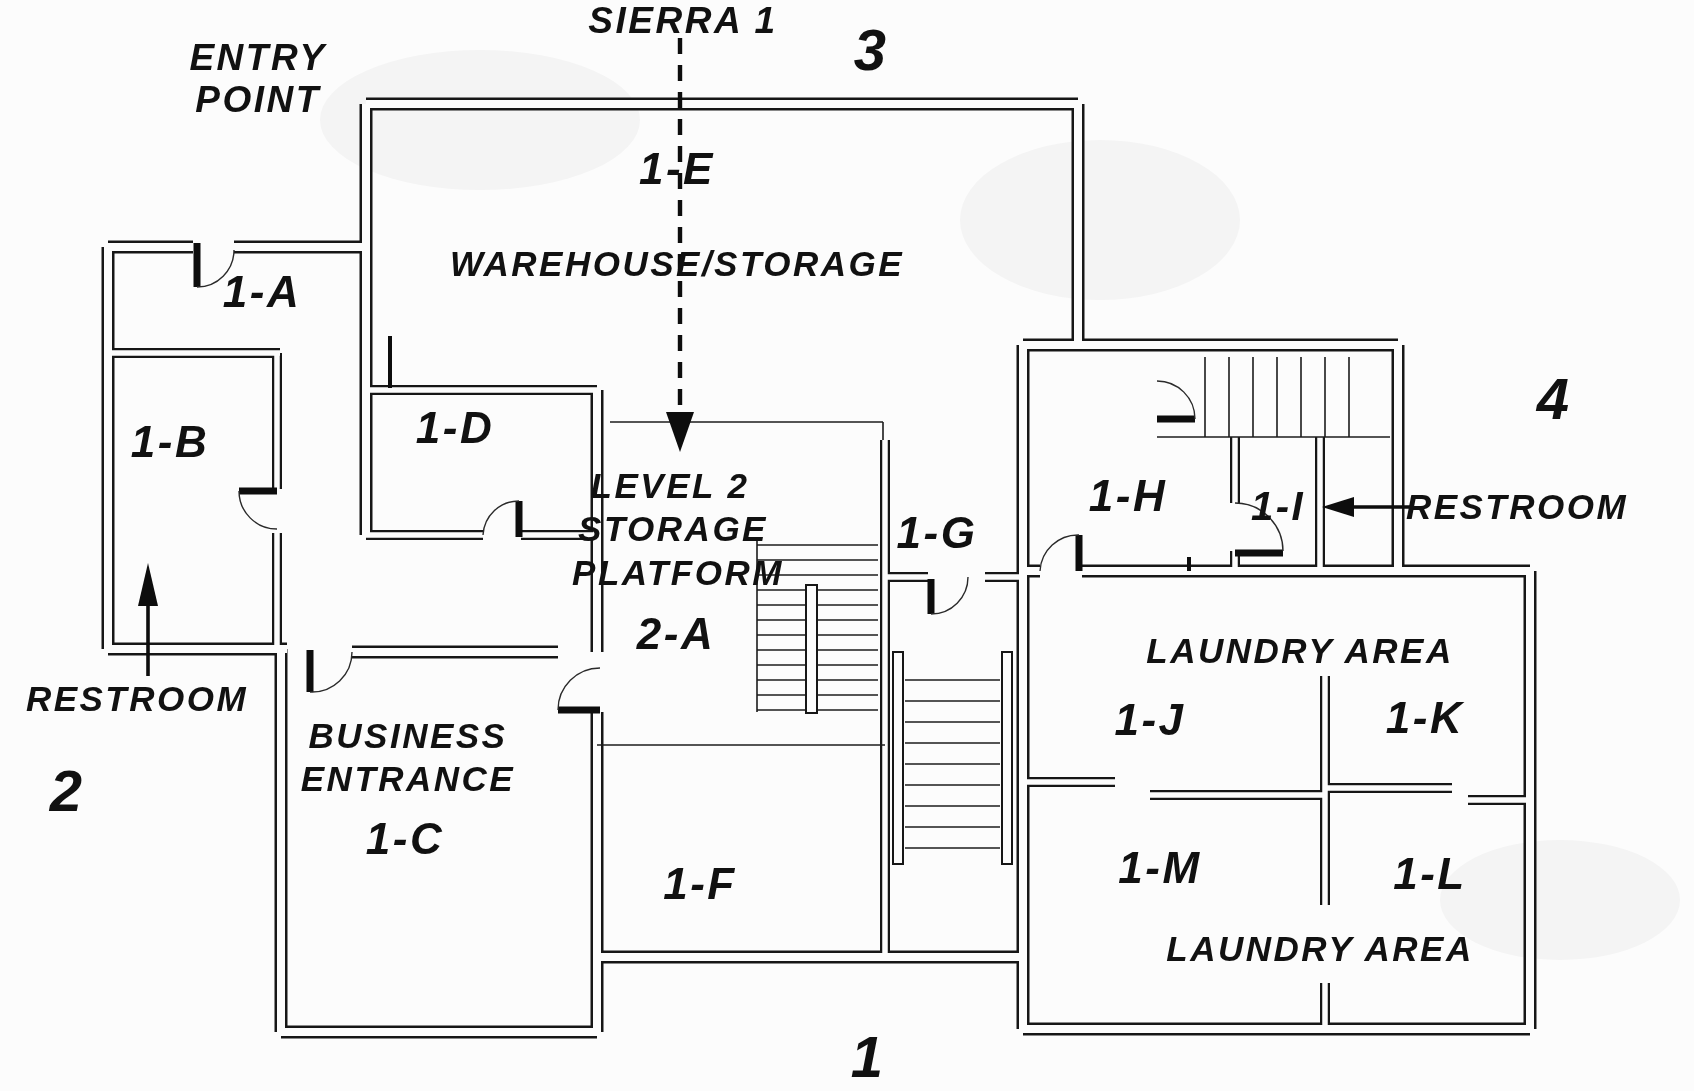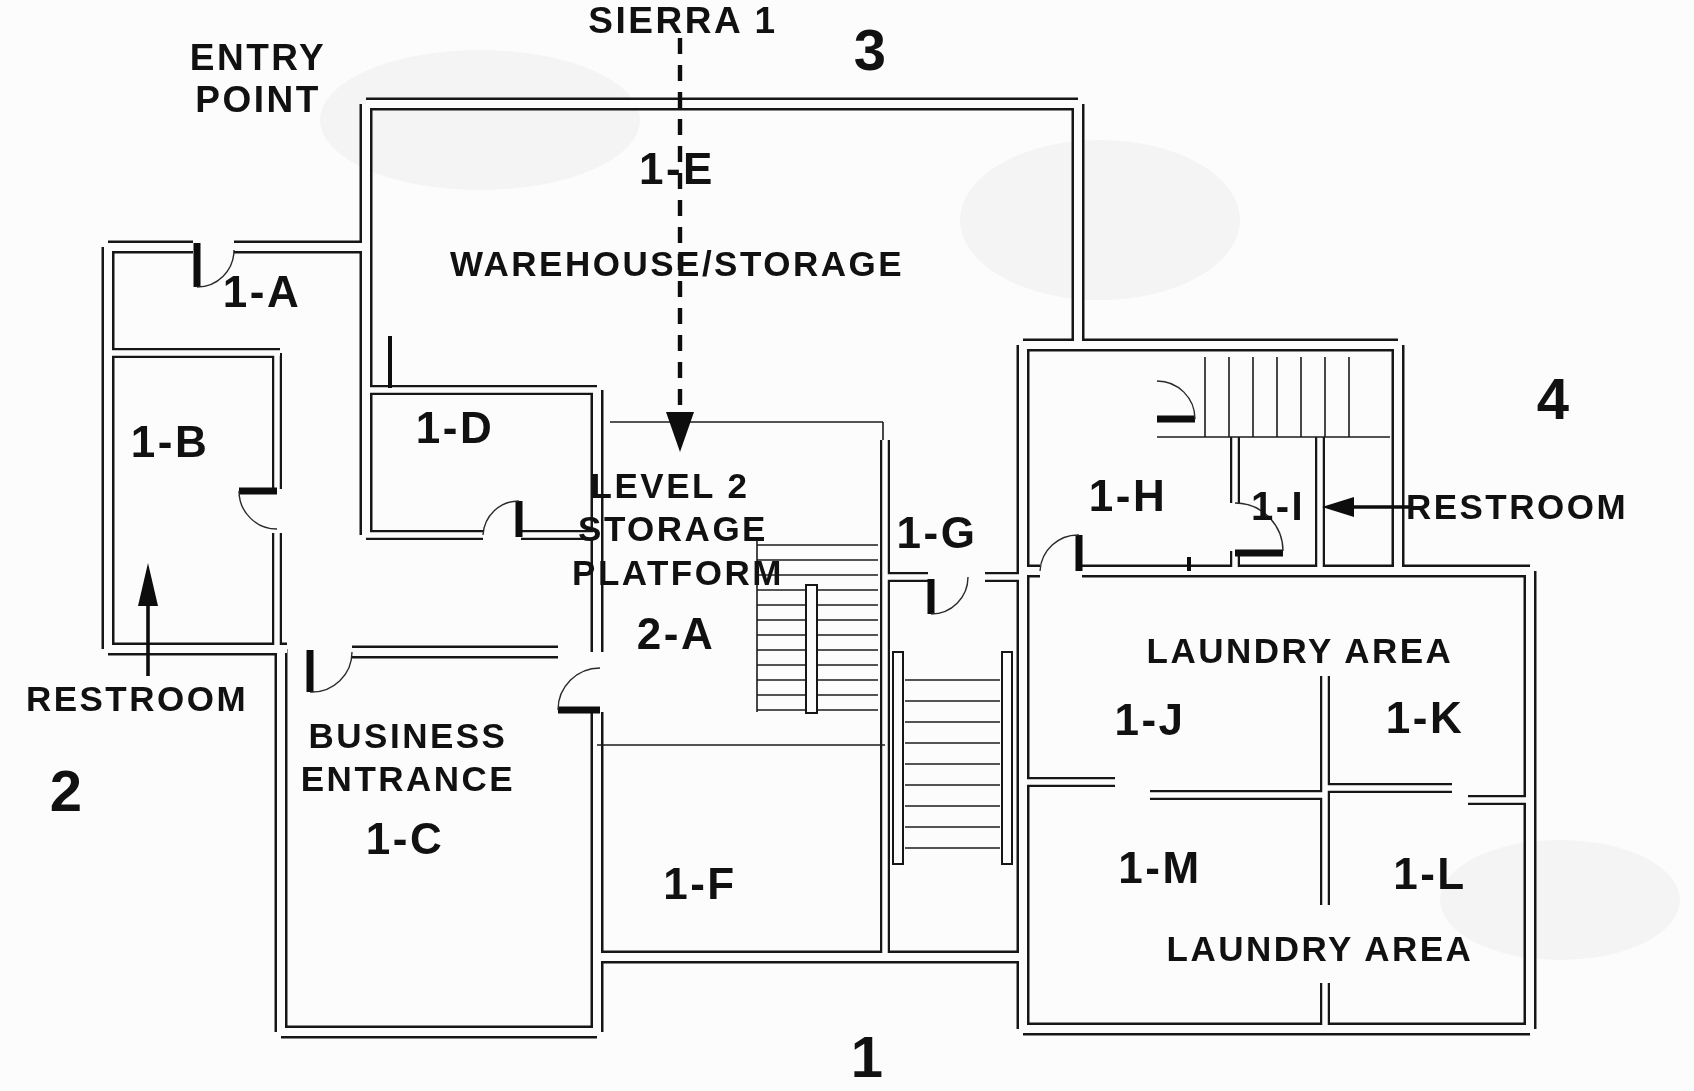--- a/index.html
+++ b/index.html
@@ -1,16 +1,16 @@
 <!DOCTYPE html>
 <html><head>
 <meta charset="utf-8">
 <style>
   html,body{margin:0;padding:0;background:#fcfcfc;}
-  .stage{position:relative;width:1694px;height:1091px;background:#fcfcfc;overflow:hidden;}
+  .stage{position:relative;width:1694px;height:1091px;background:#fcfcfc;overflow:hidden;font-style:italic;}
   svg{display:block;}
   
   .wall{fill:none;stroke:#161616;stroke-linejoin:miter;stroke-linecap:butt;}
   .wall.wo{stroke-width:13;}
   .wall.wi{stroke-width:10;}
   .core{fill:none;stroke:#fcfcfc;stroke-linejoin:miter;stroke-linecap:butt;}
   .core.wo{stroke-width:8;}
   .core.wi{stroke-width:5.5;}
   .thin{fill:none;stroke:#1c1c1c;stroke-width:1.6;}
   .arc{fill:none;stroke:#2a2a2a;stroke-width:1.4;}

